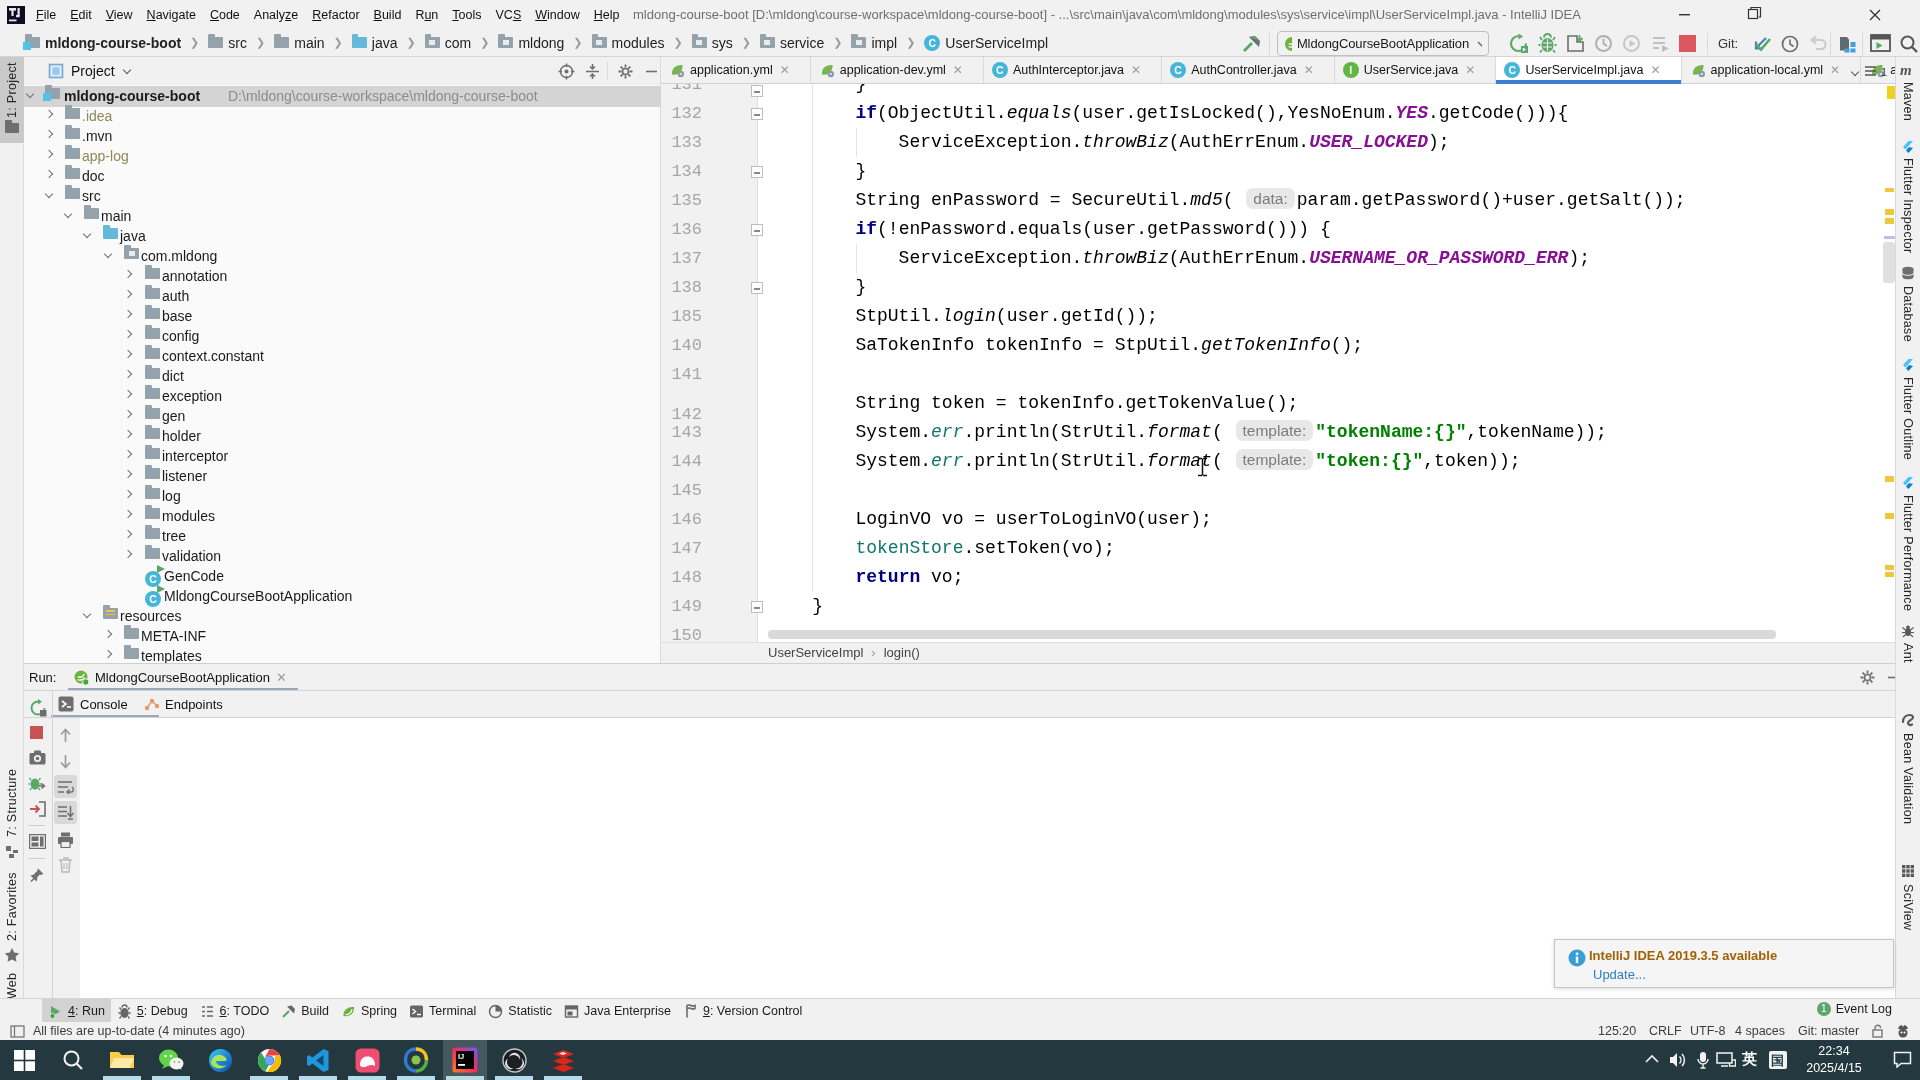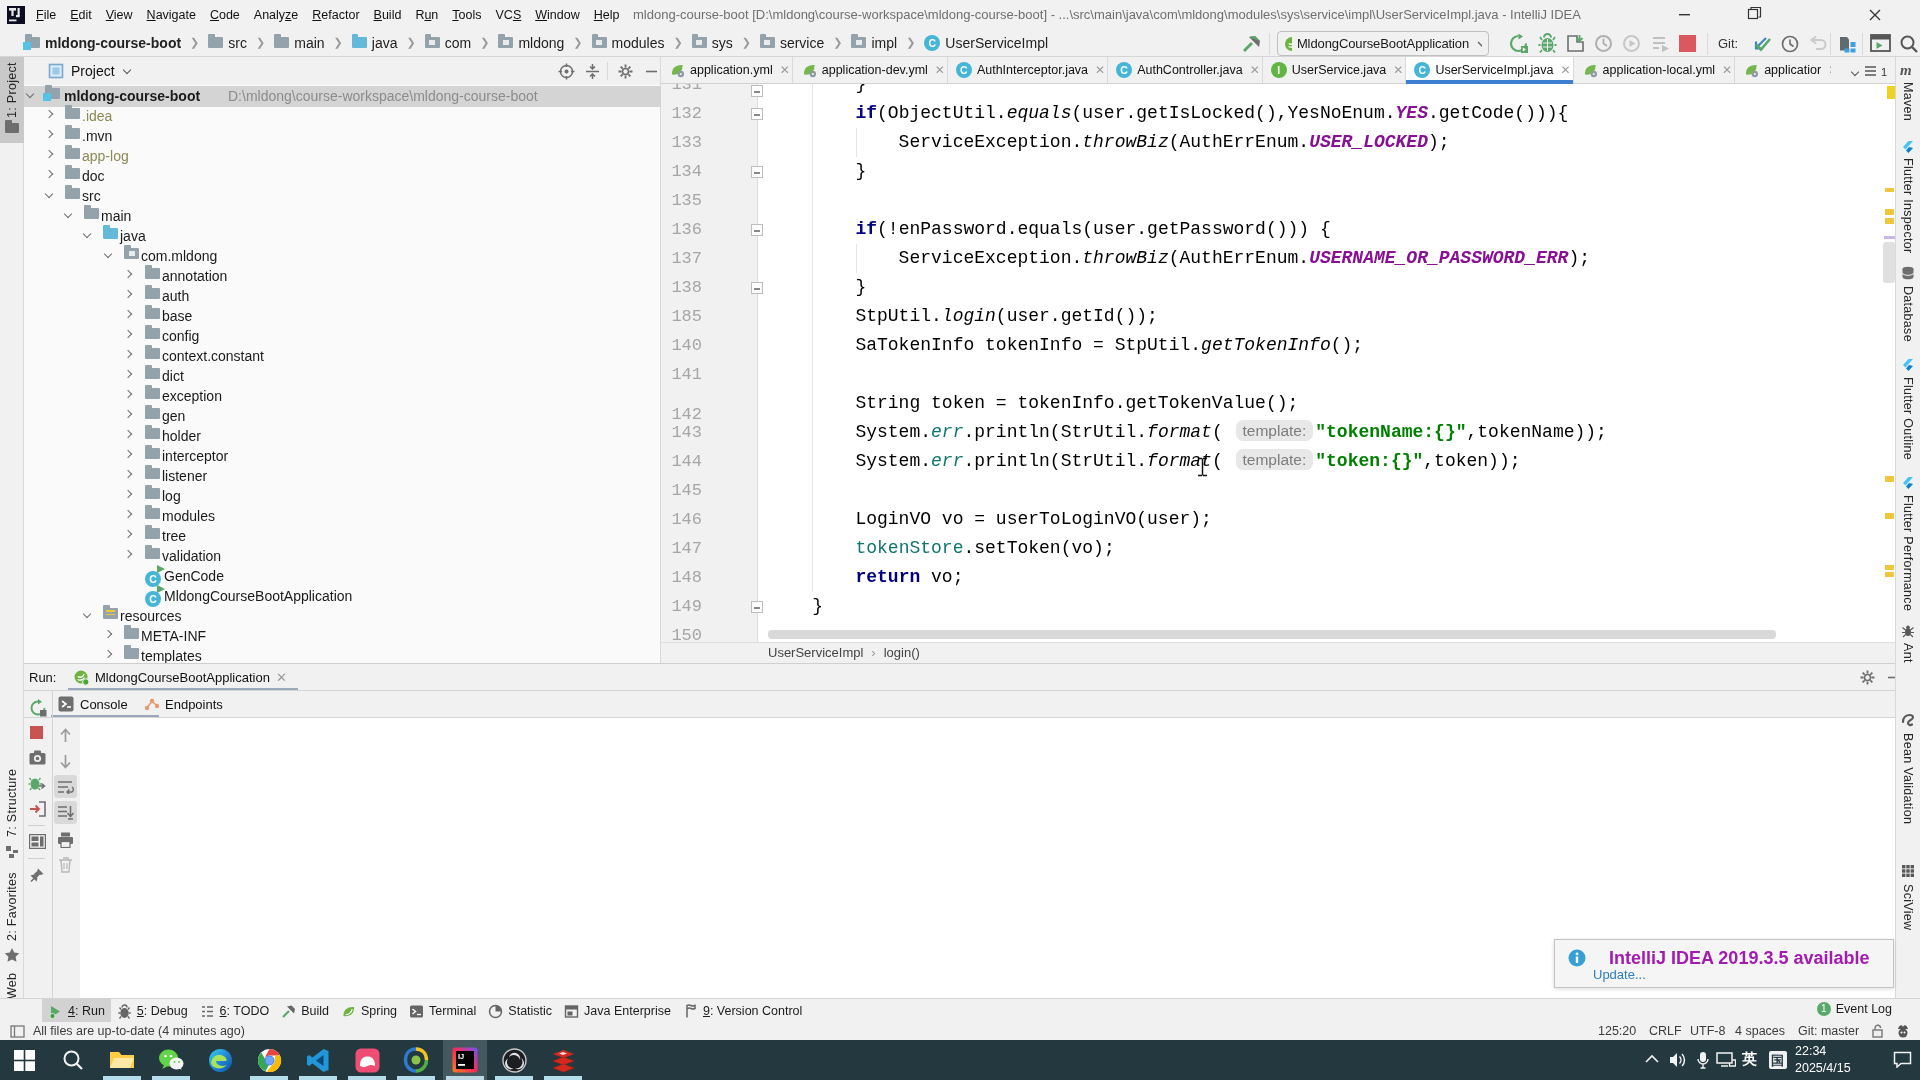--- a/index.html
+++ b/index.html
@@ -35,21 +35,21 @@
   .trow { position:absolute; height:20px; line-height:20px; white-space:nowrap; }
   .trow .chev { position:absolute; top:5px; }
   .trow .ticon { position:absolute; top:2px; }
   .trow .tlabel { position:absolute; top:0; }
   .olive { color:#8a8a55; }
   .gpath { color:#8c8c8c;margin-left:24px; }
 
   
   #editor { left:661px; top:57px; width:1234px; height:606px; background:#ffffff; }
   #tabbar { position:absolute; left:0; top:0; width:1234px; height:27px; background:#f1f1f1; border-bottom:1px solid #d2d2d2; display:flex; }
-  .etab { display:flex; align-items:center; white-space:nowrap; padding:0 2px 0 8px; font-size:12.5px; color:#111; border-right:1px solid #dadada; position:relative; }
+  .etab { display:flex; align-items:center; white-space:nowrap; padding:0 20px 0 8px; font-size:12.5px; color:#111; border-right:1px solid #dadada; position:relative; }
   .etab .ticn { margin-right:5px; }
   .etab .x { margin-left:7px; color:#9b9b9b; font-size:12px; }
   .etab.sel { background:#ffffff; }
   .etab.sel:after { content:""; position:absolute; left:0; right:0; bottom:-1px; height:4px; background:#3d7dd2; }
   #gutter { position:absolute; left:0; top:27px; width:97px; height:558px; background:#f1f1f1; border-right:1px solid #dcdcdc; }
   .lnum { position:absolute; right:55px; width:60px; text-align:right; font-family:"Liberation Mono",monospace; font-size:17px; color:#a6a6a6; line-height:29px; }
   #code { position:absolute; left:108px; top:27px; right:13px; height:558px; overflow:hidden; }
   .cl { position:absolute; left:0; height:29px; line-height:29px; font-family:"Liberation Mono",monospace; font-size:18px; white-space:pre; color:#000; }
   .k { color:#000080; font-weight:bold; }
   .im { font-style:italic; }
@@ -449,20 +449,21 @@
     <div class="lnum" style="top:537px">150</div>
   </div>
   <div id="code">
     <div class="abs" style="left:43px;top:0;width:1px;height:508px;background:#e5e5e5"></div>
     <div class="abs" style="left:87px;top:44px;width:1px;height:29px;background:#e5e5e5"></div>
     <div class="abs" style="left:87px;top:160px;width:1px;height:29px;background:#e5e5e5"></div>
     <div class="cl" style="top:-14px">        }</div>
     <div class="cl" style="top:15px">        <span class="k">if</span>(ObjectUtil.<span class="im">equals</span>(user.getIsLocked(),YesNoEnum.<span class="cst">YES</span>.getCode())){</div>
     <div class="cl" style="top:44px">            ServiceException.<span class="im">throwBiz</span>(AuthErrEnum.<span class="cst">USER_LOCKED</span>);</div>
     <div class="cl" style="top:73px">        }</div>
+    <div class="cl" style="top:102px">        String enPassword = SecureUtil.<span class="im">md5</span>( <span class="hint">data:</span>param.getPassword()+user.getSalt());</div>
     <div class="cl" style="top:131px">        <span class="k">if</span>(!enPassword.equals(user.getPassword())) {</div>
     <div class="cl" style="top:160px">            ServiceException.<span class="im">throwBiz</span>(AuthErrEnum.<span class="cst">USERNAME_OR_PASSWORD_ERR</span>);</div>
     <div class="cl" style="top:189px">        }</div>
     <div class="cl" style="top:218px">        StpUtil.<span class="im">login</span>(user.getId());</div>
     <div class="cl" style="top:247px">        SaTokenInfo tokenInfo = StpUtil.<span class="im">getTokenInfo</span>();</div>
     <div class="cl" style="top:305px">        String token = tokenInfo.getTokenValue();</div>
     <div class="cl" style="top:334px">        System.<span class="fld im">err</span>.println(StrUtil.<span class="im">format</span>( <span class="hint">template:</span><span class="str">"tokenName:{}"</span>,tokenName));</div>
     <div class="cl" style="top:363px">        System.<span class="fld im">err</span>.println(StrUtil.<span class="im">format</span>( <span class="hint">template:</span><span class="str">"token:{}"</span>,token));</div>
     <div class="cl" style="top:392px"> </div>
     <div class="cl" style="top:421px">        LoginVO vo = userToLoginVO(user);</div>
@@ -803,21 +804,21 @@
       <circle cx="6.5" cy="9.5" r="1" fill="#fff"></circle>
       <circle cx="9.5" cy="9.5" r="1" fill="#fff"></circle>
     </svg>
 </div>
 <div class="abs" id="notif">
   <svg class="abs" style="left:13px;top:9px" width="18" height="18">
       <circle cx="9" cy="9" r="8.5" fill="#389fd6"></circle>
       <rect x="7.8" y="7.5" width="2.4" height="6.5" fill="#fff"></rect>
       <circle cx="9" cy="4.8" r="1.4" fill="#fff"></circle>
     </svg>
-  <div class="abs" style="left:54px;top:8px;font-size:18px;font-weight:bold;color:#a21caf">IntelliJ IDEA 2019.3.5 available</div>
+  <div class="abs" style="left:34px;top:8px;font-size:13px;font-weight:bold;color:#a16207">IntelliJ IDEA 2019.3.5 available</div>
   <div class="abs" style="left:38px;top:27px;font-size:13px;color:#2e7ec1">Update...</div>
 </div>
 <div class="abs" id="taskbar">
   <div class="tbicon" style="left:0">
       <svg width="21" height="21">
         <g fill="#fff">
           <rect x="0" y="0" width="9.7" height="9.7"></rect>
           <rect x="11.3" y="0" width="9.7" height="9.7"></rect>
           <rect x="0" y="11.3" width="9.7" height="9.7"></rect>
           <rect x="11.3" y="11.3" width="9.7" height="9.7"></rect>
@@ -949,17 +950,17 @@
   <svg class="abs" style="left:1716px;top:12px" width="20" height="16">
       <rect x="1" y="1" width="15" height="10" fill="none" stroke="#f2f2f2" stroke-width="1.5"></rect>
       <path d="M5 14 h7" stroke="#f2f2f2" stroke-width="1.5"></path>
       <path d="M16.5 8 h3 v6 h-6 v-3" fill="none" stroke="#f2f2f2" stroke-width="1.3"></path>
     </svg>
   <div class="abs" style="left:1742px;top:10px;color:#fff;font-size:15px;font-weight:bold">英</div>
   <svg class="abs" style="left:1768px;top:10px" width="20" height="20">
       <rect x="1" y="1" width="18" height="18" rx="2" fill="#f2f2f2"></rect>
       <text x="3" y="15" font-size="13" font-weight="bold" fill="#253e45" font-family="Liberation Sans">国</text>
     </svg>
-  <div class="abs" style="left:1795px;top:3px;width:78px;color:#fff;font-size:12.5px;text-align:left;line-height:17px">22:34<br>2025/4/15</div>
+  <div class="abs" style="left:1795px;top:3px;width:78px;color:#fff;font-size:12.5px;text-align:center;line-height:17px">22:34<br>2025/4/15</div>
   <svg class="abs" style="left:1893px;top:11px" width="19" height="17">
       <path d="M1.5 1.5 H17.5 V12.5 H8 L4 16 V12.5 H1.5z" fill="none" stroke="#f2f2f2" stroke-width="1.5"></path>
     </svg>
 </div>
 
 </body></html>

